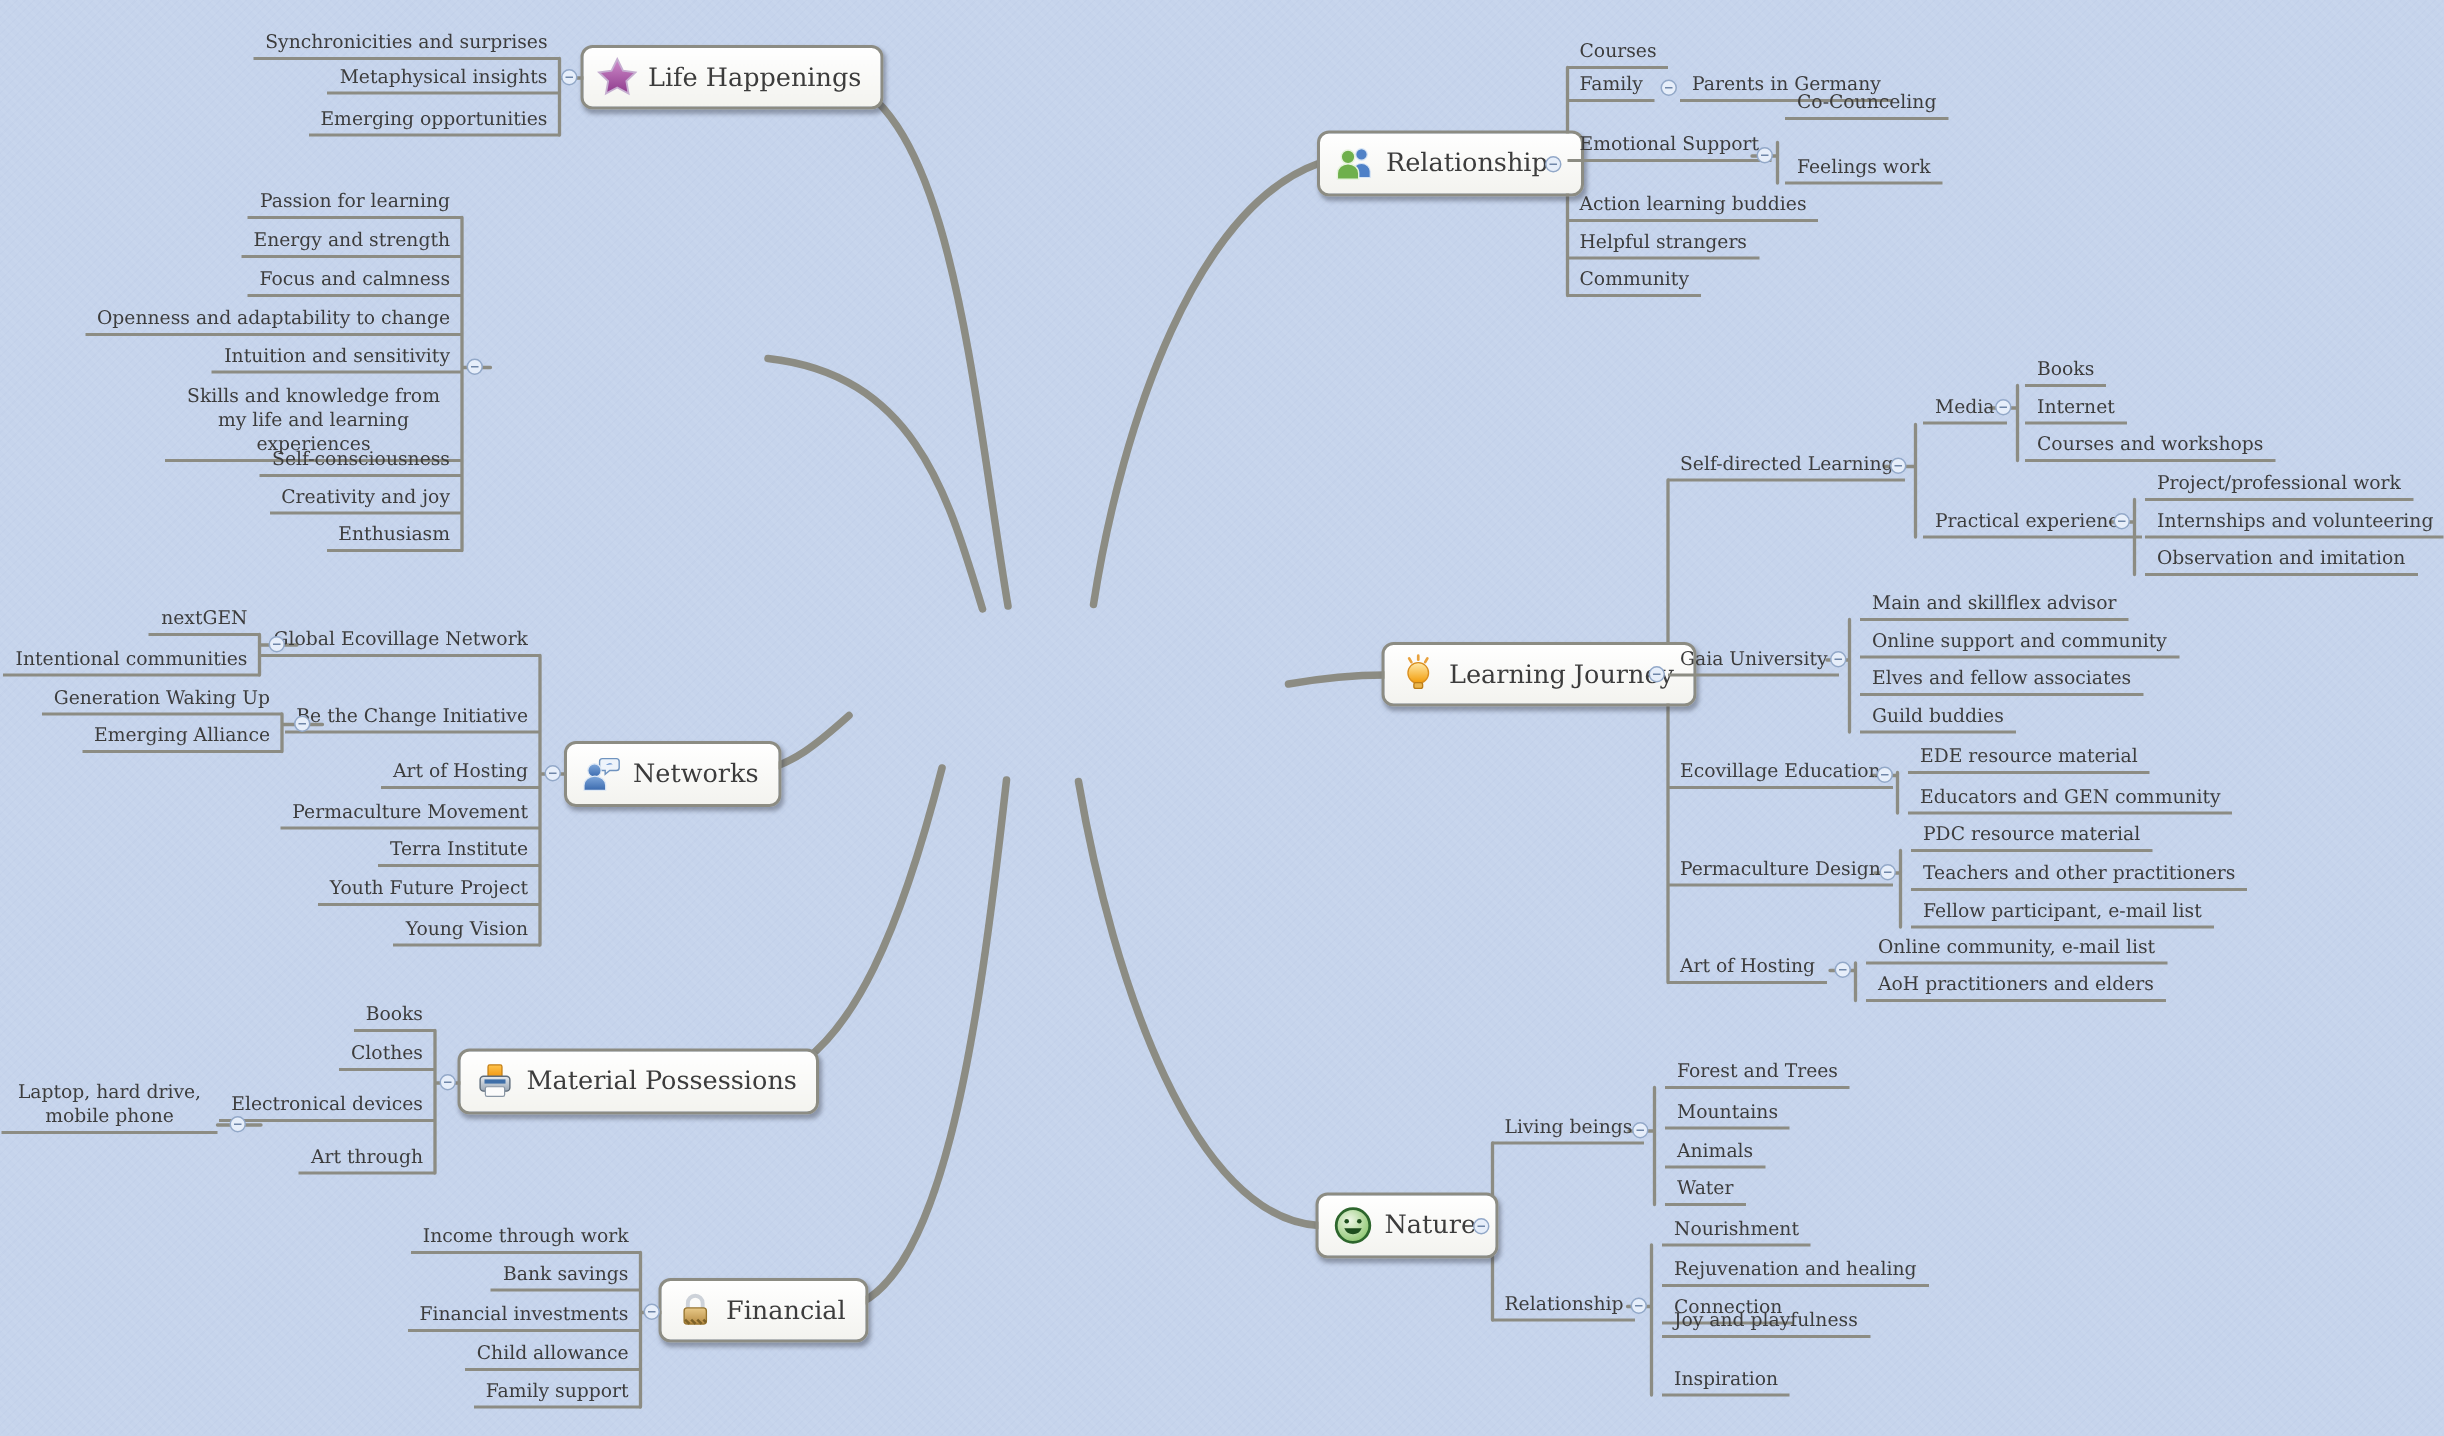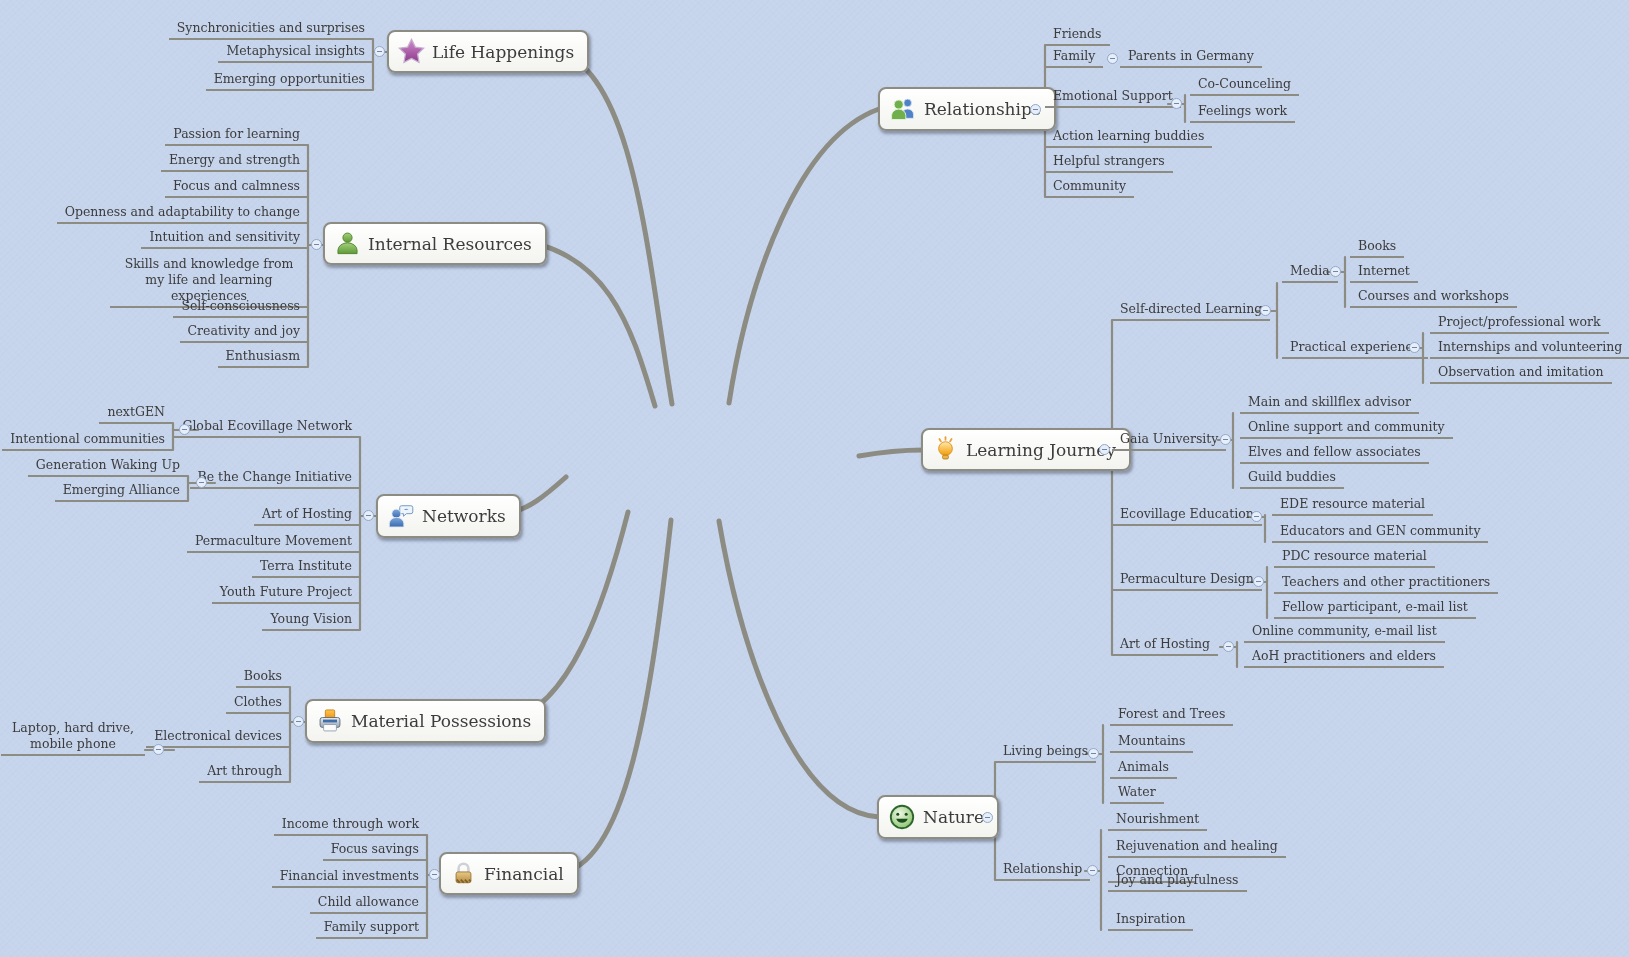--- a/index.html
+++ b/index.html
@@ -103,54 +103,39 @@
     <span class="ticon">
       <svg width="28" height="28" viewBox="0 0 24 24">
           <circle cx="16" cy="6.8" r="3.3" fill="#4f81c7" stroke="#d9e6f5" stroke-width=".7"></circle>
           <path d="M11 20 v-3.4 a5 4.6 0 0 1 10 0 V20 z" fill="#4f81c7" stroke="#d9e6f5" stroke-width=".7"></path>
           <circle cx="8.3" cy="8.2" r="3.9" fill="#6fb04c" stroke="#e7f3de" stroke-width=".8"></circle>
           <path d="M2.2 21 v-3.5 a6.1 5.4 0 0 1 12.2 0 V21 z" fill="#6fb04c" stroke="#e7f3de" stroke-width=".8"></path>
         </svg>
     </span>
     <span>Relationships</span>
   </div>
-  <div class="leaf" style="left:1045px;top:25px">Friends</div>
+  <div class="leaf" style="left:1045px;top:25px">Courses</div>
   <div class="leaf" style="left:1045px;top:47px">Family</div>
   <div class="leaf" style="left:1120px;top:47px">Parents in Germany</div>
   <div class="leaf" style="left:1045px;top:87px">Emotional Support</div>
-  <div class="leaf" style="left:1190px;top:75px">Co-Counceling</div>
+  <div class="leaf" style="left:1190px;top:59px">Co-Counceling</div>
   <div class="leaf" style="left:1190px;top:102px">Feelings work</div>
   <div class="leaf" style="left:1045px;top:127px">Action learning buddies</div>
   <div class="leaf" style="left:1045px;top:152px">Helpful strangers</div>
   <div class="leaf" style="left:1045px;top:177px">Community</div>
 
   <div class="leaf" style="right:1321px;top:125px">Passion for learning</div>
   <div class="leaf" style="right:1321px;top:151px">Energy and strength</div>
   <div class="leaf" style="right:1321px;top:177px">Focus and calmness</div>
   <div class="leaf" style="right:1321px;top:203px">Openness and adaptability to change</div>
   <div class="leaf" style="right:1321px;top:228px">Intuition and sensitivity</div>
   <div class="leaf wrap2" style="right:1321px;top:255px;width:182px">Skills and knowledge from my life and learning experiences</div>
   <div class="leaf" style="right:1321px;top:297px">Self-consciousness</div>
   <div class="leaf" style="right:1321px;top:322px">Creativity and joy</div>
   <div class="leaf" style="right:1321px;top:347px">Enthusiasm</div>
-  <div class="topic" style="left:323px;top:222px">
-    <span class="ticon">
-      <svg width="27" height="27" viewBox="0 0 24 24">
-          <defs>
-            <linearGradient id="gPer" x1="0" y1="0" x2="0" y2="1">
-              <stop offset="0" stop-color="#a4d07c"></stop>
-              <stop offset="1" stop-color="#5f9a38"></stop>
-            </linearGradient>
-          </defs>
-          <circle cx="12" cy="6.8" r="4.1" fill="url(#gPer)" stroke="#4e822d" stroke-width=".8"></circle>
-          <path d="M3.5 21 v-3 a8.5 6.6 0 0 1 17 0 v3 z" fill="url(#gPer)" stroke="#4e822d" stroke-width=".8"></path>
-        </svg>
-    </span>
-    <span>Internal Resources</span>
-  </div>
 
   <div class="topic" style="left:921px;top:428px">
     <span class="ticon">
       <svg width="27" height="27" viewBox="0 0 24 24">
           <defs>
             <linearGradient id="gBulb" x1="0" y1="0" x2="0" y2="1">
               <stop offset="0" stop-color="#ffe9a8"></stop>
               <stop offset="1" stop-color="#f29b07"></stop>
             </linearGradient>
           </defs>
@@ -269,21 +254,21 @@
   <div class="leaf" style="left:1110px;top:758px">Animals</div>
   <div class="leaf" style="left:1110px;top:783px">Water</div>
   <div class="leaf" style="left:995px;top:860px">Relationship</div>
   <div class="leaf" style="left:1108px;top:810px">Nourishment</div>
   <div class="leaf" style="left:1108px;top:837px">Rejuvenation and healing</div>
   <div class="leaf" style="left:1108px;top:862px">Connection</div>
   <div class="leaf" style="left:1108px;top:871px">Joy and playfulness</div>
   <div class="leaf" style="left:1108px;top:910px">Inspiration</div>
 
   <div class="leaf" style="right:1202px;top:815px">Income through work</div>
-  <div class="leaf" style="right:1202px;top:840px">Focus savings</div>
+  <div class="leaf" style="right:1202px;top:840px">Bank savings</div>
   <div class="leaf" style="right:1202px;top:867px">Financial investments</div>
   <div class="leaf" style="right:1202px;top:893px">Child allowance</div>
   <div class="leaf" style="right:1202px;top:918px">Family support</div>
   <div class="topic" style="left:439px;top:852px">
     <span class="ticon">
       <svg width="27" height="27" viewBox="0 0 24 24">
           <defs>
             <linearGradient id="gLok" x1="0" y1="0" x2="0" y2="1">
               <stop offset="0" stop-color="#e8c988"></stop>
               <stop offset="1" stop-color="#b78c43"></stop>

